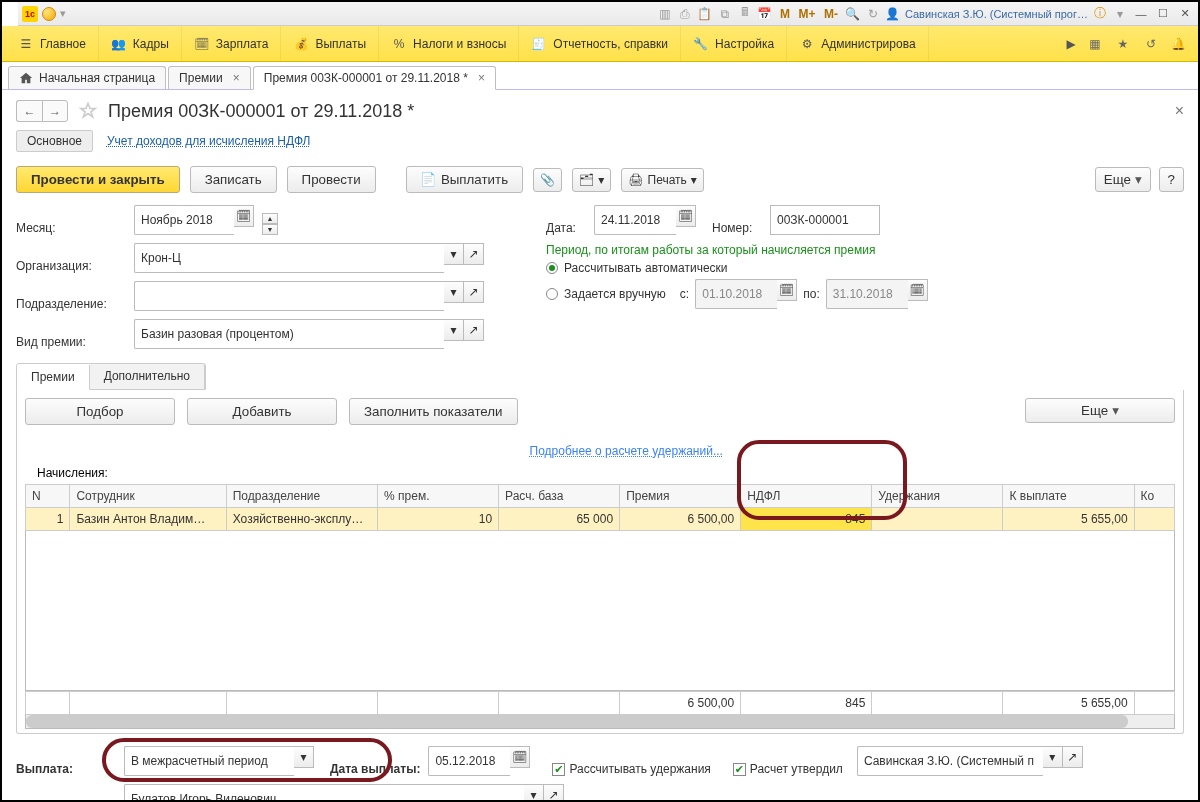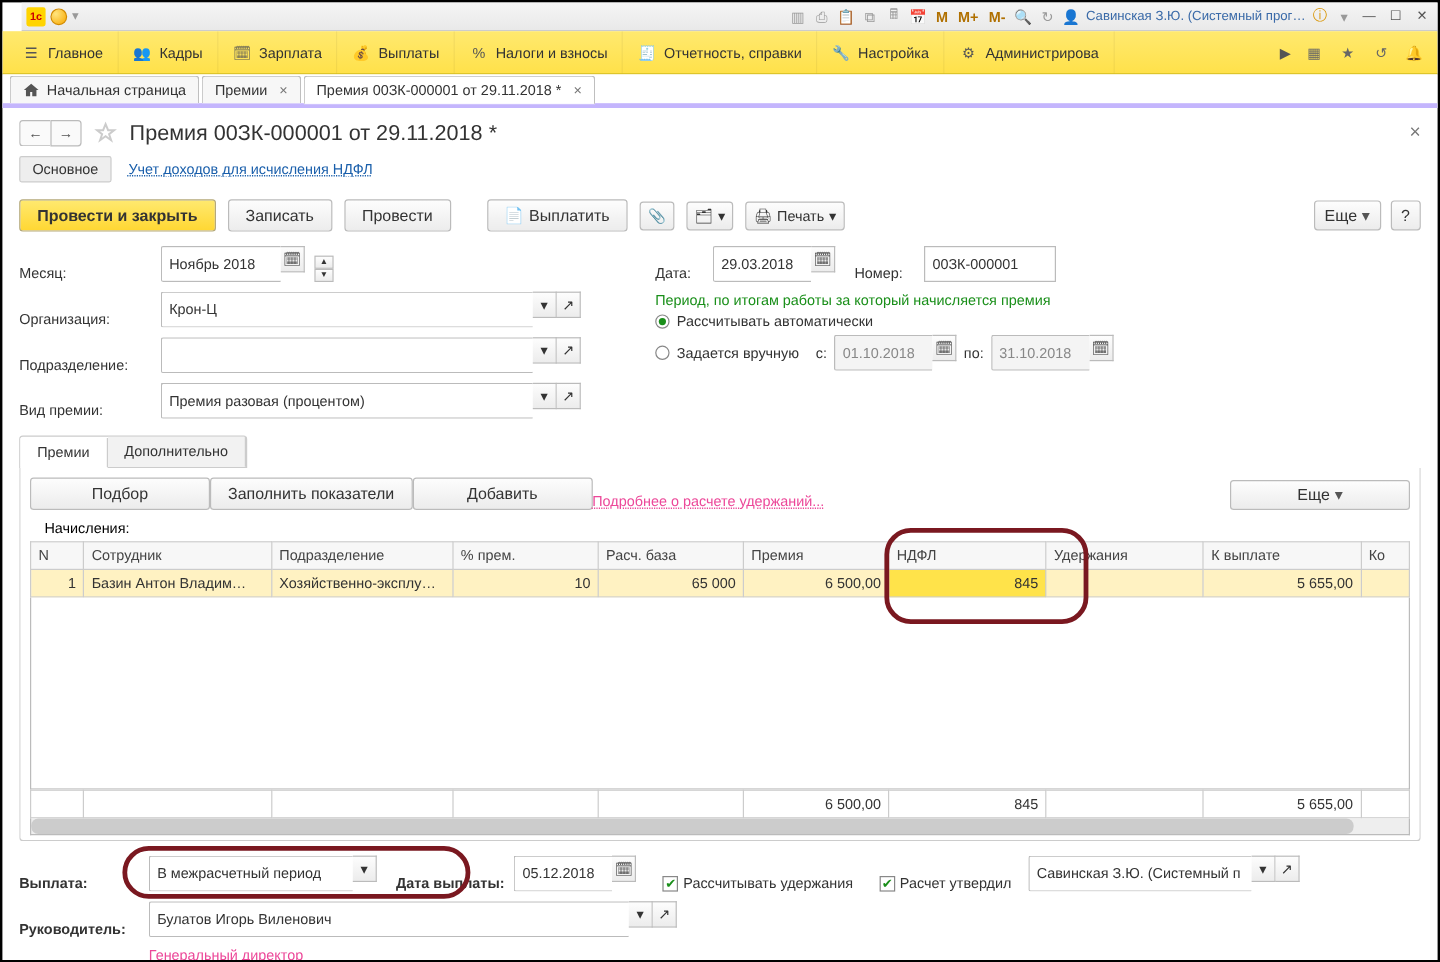--- a/index.html
+++ b/index.html
@@ -76,21 +76,21 @@
   .menubar .mitem .micon { width:16px;height:16px;display:flex;align-items:center;justify-content:center;color:#555; }
   .menubar .right {
     margin-left:auto;display:flex;align-items:center;gap:10px;padding-right:10px;color:#555;
   }
   .menubar .right .arrow{width:10px;text-align:center;}
   .menubar .right .ricon{width:18px;height:18px;display:flex;align-items:center;justify-content:center;color:#666;}
   
   .tabsrow {
     height:28px;
     background:#fff;
-    border-bottom:4px solid #c4b5fd;
+    border-bottom:1px solid #c4b5fd;
     display:flex;align-items:flex-end;padding-left:6px;gap:0;
   }
   .tabsrow .tab {
     border:1px solid #bfbfbf;
     border-bottom:none;
     background:#f7f7f7;
     padding:4px 10px;
     margin-right:2px;
     border-radius:3px 3px 0 0;
     display:flex;align-items:center;gap:6px;
@@ -153,21 +153,21 @@
   .col { flex:0 0 auto;}
   .green { color:#1a8f1a;}
   .radio { display:flex;align-items:center;gap:6px;margin:4px 0;}
   .radio .rb { width:12px;height:12px;border:1px solid #888;border-radius:50%;display:flex;align-items:center;justify-content:center;}
   .radio .rb.sel::after{content:"";width:6px;height:6px;border-radius:50%;background:#1a8f1a;}
   
   .innertabs { border:1px solid #ccc;border-radius:3px 3px 0 0;display:inline-flex;margin-top:6px;}
   .innertabs .itab{padding:5px 14px;border-right:1px solid #ccc;background:#f2f2f2;}
   .innertabs .itab.active{background:#fff;border-bottom:1px solid #fff;position:relative;top:1px;}
   .innerwrap{border:1px solid #ccc;border-top:none;border-radius:0 0 3px 3px;padding:8px 8px 4px 8px;}
-  .tabletoolbar{display:flex;align-items:flex-end;margin-bottom:8px;}
+  .tabletoolbar{display:flex;gap:12px;align-items:flex-start;margin-bottom:8px;}
   .tabletoolbar .btn.plain{min-width:150px;text-align:center;}
   .grid {
     width:100%;
     border:1px solid #bbb;
     border-collapse:collapse;
     background:#fff;
   }
   .grid th, .grid td {
     border:1px solid #ccc;
     padding:4px 6px;
@@ -183,21 +183,21 @@
   .gridscroll{height:160px;overflow:hidden;border:1px solid #bbb;border-top:none;background:#fff;}
   .totrow td{background:#fff;}
   .hscroll{height:14px;background:#eee;border:1px solid #bbb;border-top:none;margin-top:0;position:relative;}
   .hscroll .thumb{position:absolute;left:0;top:0;height:100%;width:96%;background:#ccc;border-radius:6px;}
   .section-label{margin:6px 0 4px 12px;color:#000000;}
   
   .bottom { padding:0 14px;margin-top:6px;}
   .bottom .formrow label{min-width:100px;font-weight:bold;}
   .chk{width:13px;height:13px;border:1px solid #888;background:#fff;display:inline-flex;align-items:center;justify-content:center;color:#1a8f1a;font-size:11px;margin-right:4px;}
   .chk.on::after{content:"✔";}
-  .link{color:#ec4899;text-decoration:underline dotted;}
+  .link{color:#3b82f6;text-decoration:underline dotted;margin-top:46px;}
   
   .annot {
     position:absolute;border:4px solid #7a1820;border-radius:22px;pointer-events:none;
   }
 </style>
 </head>
 <body>
 
 <div class="titlebar">
   <div class="logo">1c</div>
@@ -356,32 +356,32 @@
         <label>Подразделение:</label>
         <div class="combo">
           <div class="textinput" style="width:310px;"></div>
           <div class="drop">▾</div>
           <div class="ext">↗</div>
         </div>
       </div>
       <div class="formrow">
         <label>Вид премии:</label>
         <div class="combo">
-          <div class="textinput" style="width:310px;">Премия разовая (процентом)</div>
+          <div class="textinput" style="width:310px;">Базин разовая (процентом)</div>
           <div class="drop">▾</div>
           <div class="ext">↗</div>
         </div>
       </div>
     </div>
 
     <div class="col" style="width:560px;">
       <div class="formrow">
         <label style="min-width:40px;">Дата:</label>
         <div class="combo">
-          <div class="textinput" style="width:82px;">29.03.2018</div>
+          <div class="textinput" style="width:82px;">24.11.2018</div>
           <div class="drop">🗓</div>
         </div>
         <label style="min-width:50px;margin-left:8px;">Номер:</label>
         <div class="textinput" style="width:110px;">00ЗК-000001</div>
       </div>
       <div class="green">Период, по итогам работы за который начисляется премия</div>
       <div class="radio">
         <span class="rb sel"></span>
         <span>Рассчитывать автоматически</span>
       </div>
@@ -403,22 +403,22 @@
   </div>
 
   
   <div class="innertabs">
     <div class="itab active">Премии</div>
     <div class="itab">Дополнительно</div>
   </div>
   <div class="innerwrap" style="position:relative;">
     <div class="tabletoolbar">
       <button class="btn plain">Подбор</button>
+      <button class="btn plain">Добавить</button>
       <button class="btn plain" style="min-width:auto;">Заполнить показатели</button>
-      <button class="btn plain">Добавить</button>
       <a href="#" class="link">Подробнее о расчете удержаний...</a>
       <div style="margin-left:auto;">
         <button class="btn plain small"><span>Еще</span><span class="arr">▾</span></button>
       </div>
     </div>
     <div class="section-label">Начисления:</div>
 
     <table class="grid" style="table-layout:fixed;">
       <colgroup>
         <col style="width:44px">

